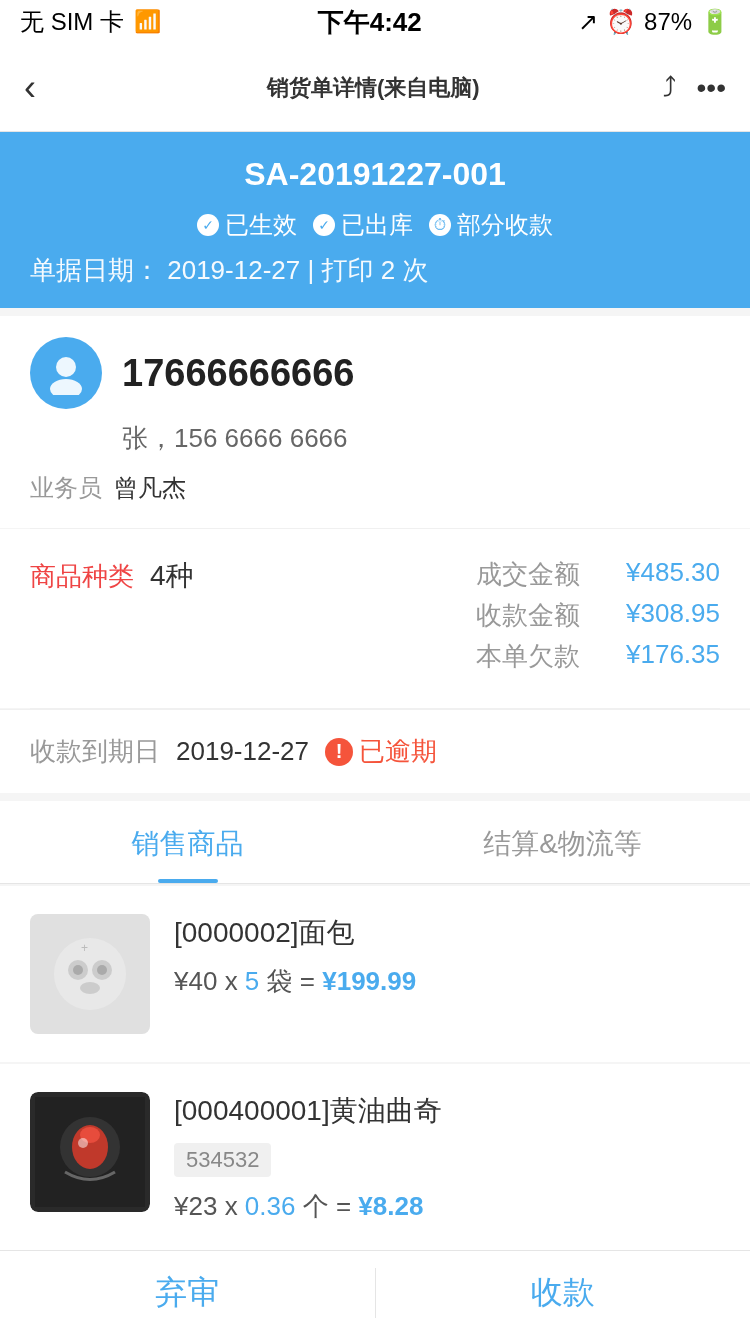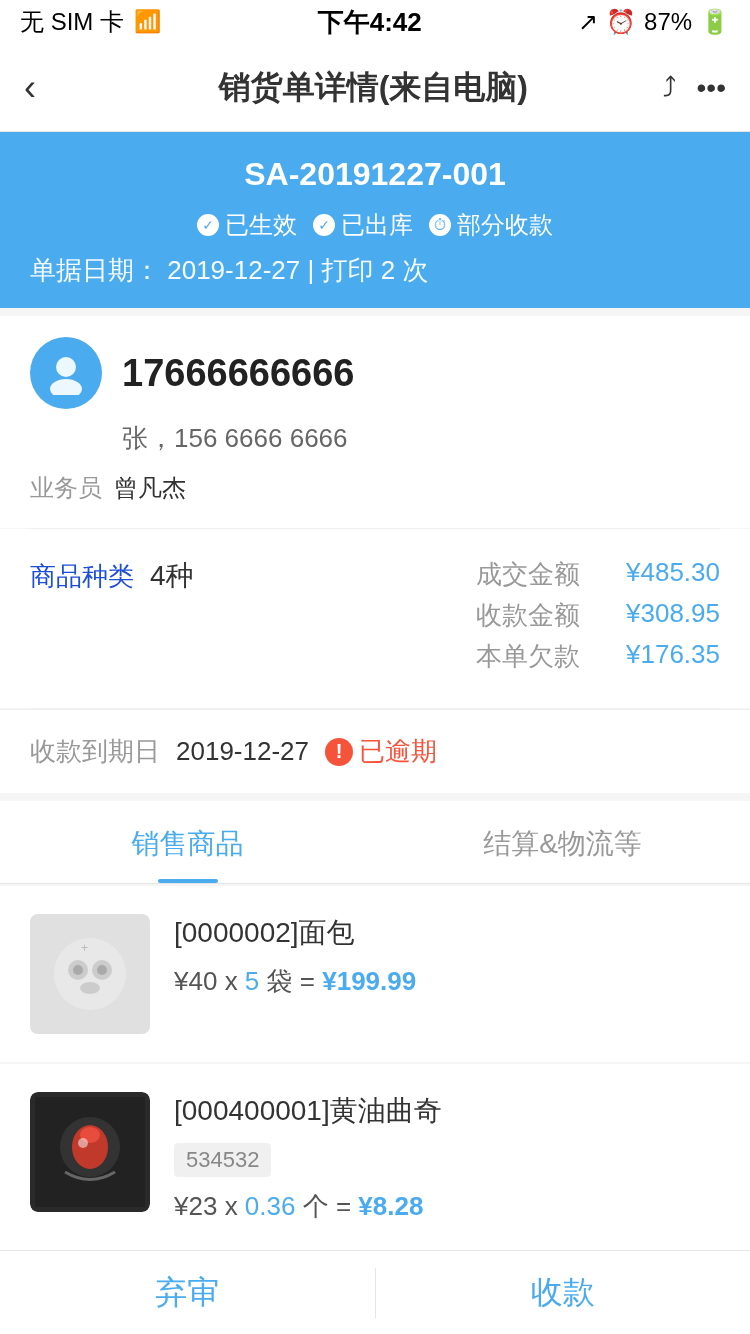--- a/index.html
+++ b/index.html
@@ -39,21 +39,21 @@
       padding: 0 24px;
       border-bottom: 1px solid #e5e5e5;
     }
     .nav-back {
       font-size: 36px;
       color: #333;
       width: 60px;
       cursor: pointer;
     }
     .nav-title {
-      font-size: 32px;
+      font-size: 22px;
       font-weight: 600;
       color: #333;
     }
     .nav-actions { display: flex; gap: 20px; align-items: center; }
     .nav-share, .nav-more {
       font-size: 28px;
       color: #333;
       cursor: pointer;
     }
 
@@ -164,21 +164,21 @@
       display: flex;
       justify-content: space-between;
       align-items: flex-start;
     }
     .summary-category {
       display: flex;
       gap: 16px;
       align-items: center;
       font-size: 26px;
     }
-    .summary-category-label { color: #1d4ed8; }
+    .summary-category-label { color: #ef4444; }
     .summary-category-value { color: #333; font-size: 28px; }
     .summary-right { text-align: right; }
     .summary-amount-row {
       display: flex;
       justify-content: flex-end;
       gap: 20px;
       font-size: 26px;
       margin-bottom: 6px;
     }
     .amount-label { color: #999; text-align: right; }

